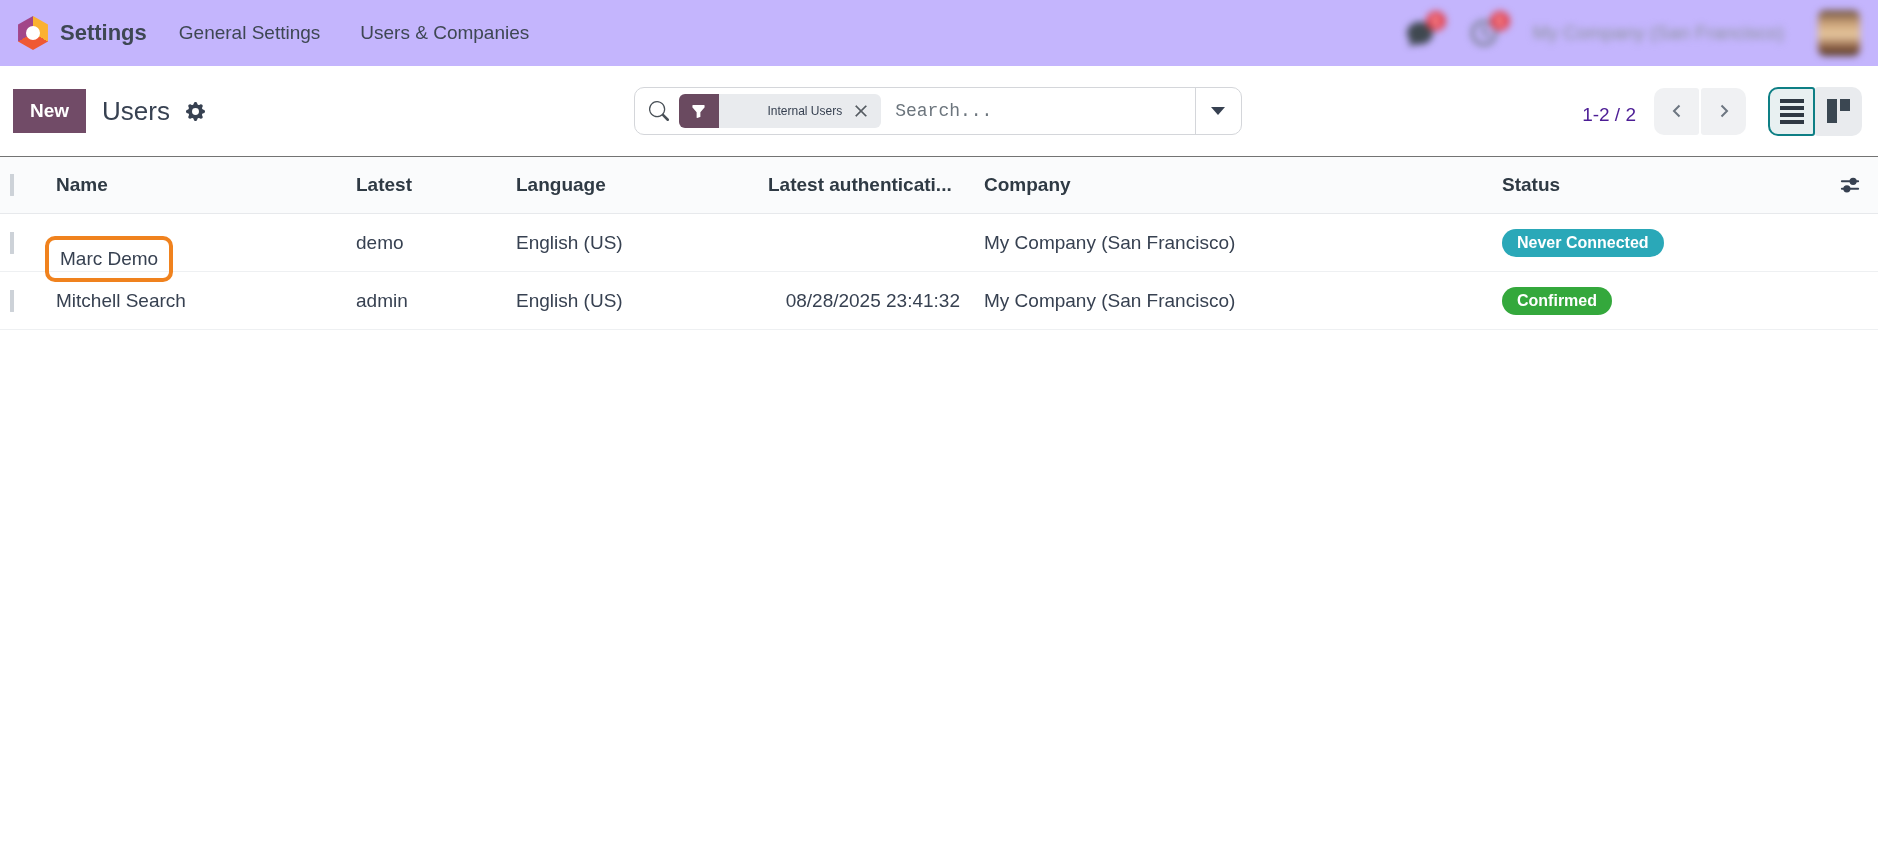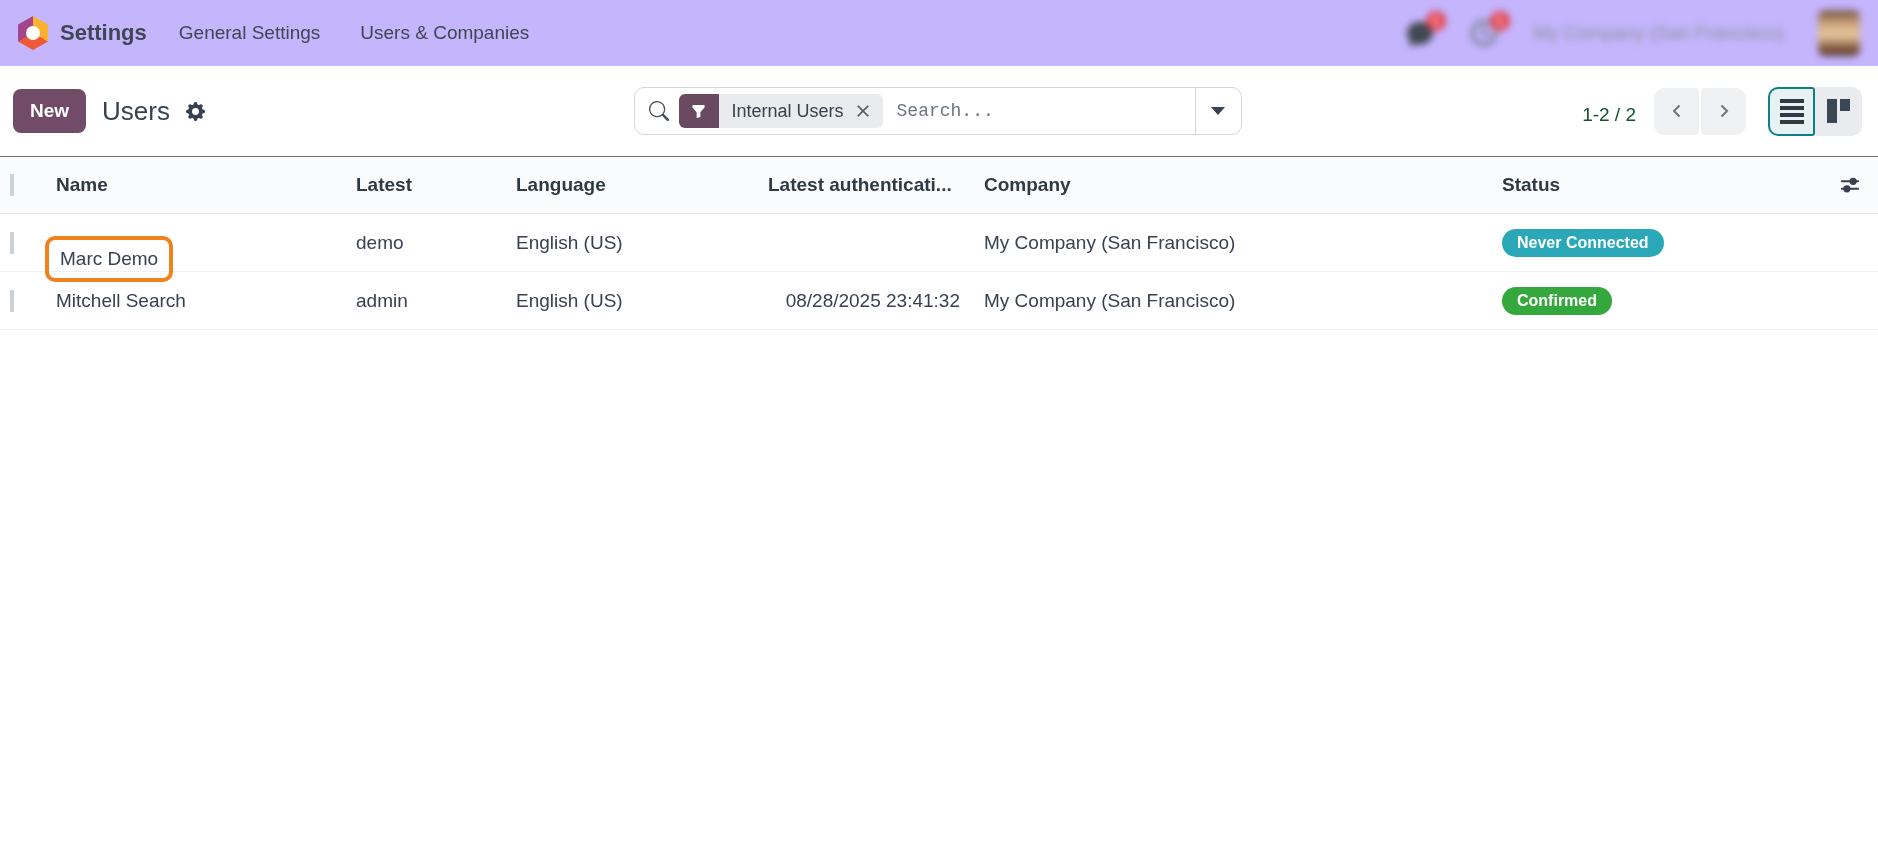--- a/index.html
+++ b/index.html
@@ -24,42 +24,42 @@
                 border-radius:10px; color:#fff; font-size:12px; font-weight:700;
                 display:flex; align-items:center; justify-content:center; }
   .tray-company { font-size:19px; color:#8b929a; }
   .avatar { width:42px; height:46px; border-radius:7px;
             background: linear-gradient(180deg,#6b4f3f 0%, #caa177 28%, #e8c9a0 55%, #8a5d43 82%, #4f3526 100%); }
 
   
   .control-panel { display:flex; align-items:center; height:90px; padding:0 16px 0 13px; background:#fff; }
   .cp-left { flex:1; display:flex; align-items:center; gap:16px; }
   .btn-new { border:none; cursor:pointer; background:#714B67; color:#fff; font-family:inherit;
-             font-weight:700; font-size:19px; padding:11px 17px; border-radius:8px; }
+             font-weight:700; font-size:19px; padding:11px 17px; border-radius:0; }
   .breadcrumb-title { font-size:26px; color:#374151; }
   .gear-btn { cursor:pointer; display:flex; align-items:center; }
 
   .searchbar { width:608px; height:48px; border:1px solid #d4d6da; border-radius:10px;
                display:flex; align-items:center; padding-left:14px; background:#fff; }
   .search-glyph { flex:0 0 auto; display:flex; margin-right:10px; }
   .facet { display:flex; align-items:stretch; height:34px; border-radius:6px; overflow:hidden; flex:0 0 auto; }
   .facet-icon { background:#6a4a60; width:40px; display:flex; align-items:center; justify-content:center; }
   .facet-body { background:#e9ebee; display:flex; align-items:center; gap:12px; padding:0 13px; }
-  .facet-label { font-size:18px; color:#374151; white-space:nowrap; }
+  .facet-label { font-size:12px; color:#374151; white-space:nowrap;margin-left:36px; }
   .facet-x { cursor:pointer; display:flex; align-items:center; }
   .search-input { flex:1; border:none; outline:none; font-family:Liberation Mono, monospace; font-size:18px; color:#374151;
                   padding:0 10px 0 14px; min-width:40px; background:transparent; }
   .search-input::placeholder { color:#6c757d; opacity:1; }
   .search-caret-btn { width:46px; align-self:stretch; border-left:1px solid #d4d6da; cursor:pointer;
                       display:flex; align-items:center; justify-content:center; }
   .caret-down { width:0; height:0; border-left:7px solid transparent; border-right:7px solid transparent;
                 border-top:8px solid #374151; }
 
   .cp-right { flex:1; display:flex; align-items:center; justify-content:flex-end; gap:18px; }
-  .pager-text { font-size:19px; color:#14532d; white-space:nowrap;margin-top:8px; }
+  .pager-text { font-size:19px; color:#4c1d95; white-space:nowrap;margin-top:8px; }
   .pager-buttons { display:flex; gap:2px; }
   .pager-btn { width:45px; height:47px; background:#f0f1f3; border:none; cursor:pointer;
                display:flex; align-items:center; justify-content:center; }
   .pager-btn.prev { border-radius:10px 3px 3px 10px; }
   .pager-btn.next { border-radius:3px 10px 10px 3px; }
   .view-switcher { display:flex; margin-left:4px; }
   .vs-btn { width:47px; height:49px; border:none; cursor:pointer; display:flex; align-items:center; justify-content:center; }
   .vs-list { background:#e8f0f1; border:2px solid #0e7f85; border-radius:10px 3px 3px 10px; }
   .vs-kanban { background:#e9ebee; border-radius:3px 10px 10px 3px; }
   .icon-list-bars { display:flex; flex-direction:column; gap:3px; }

